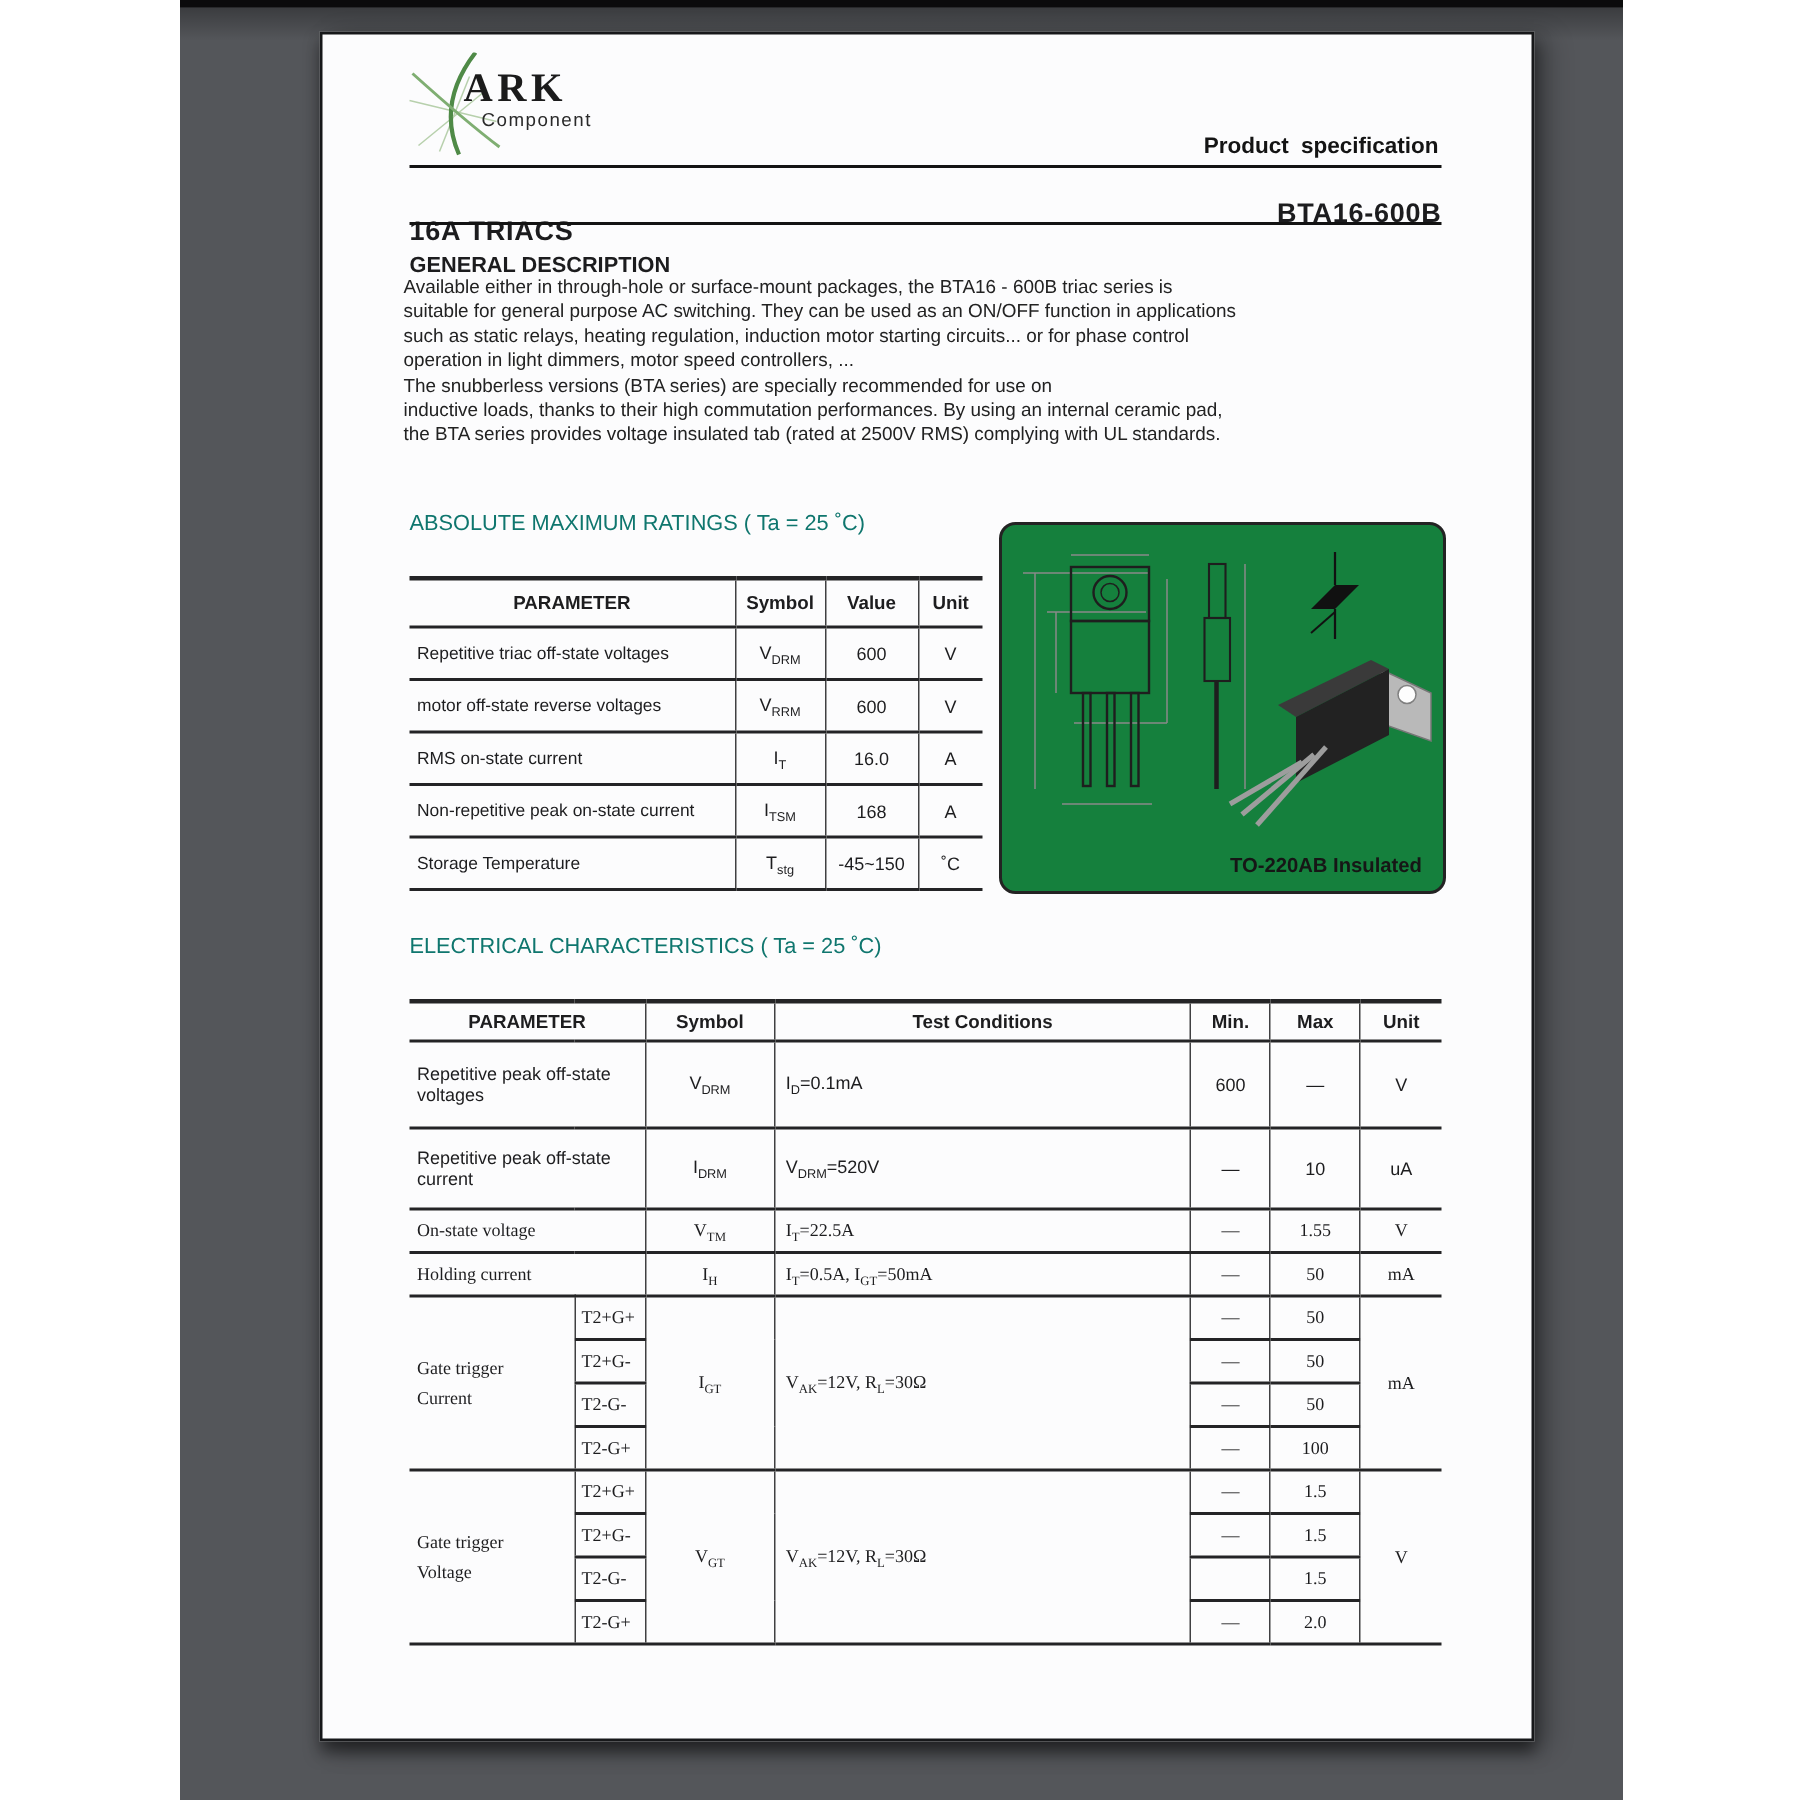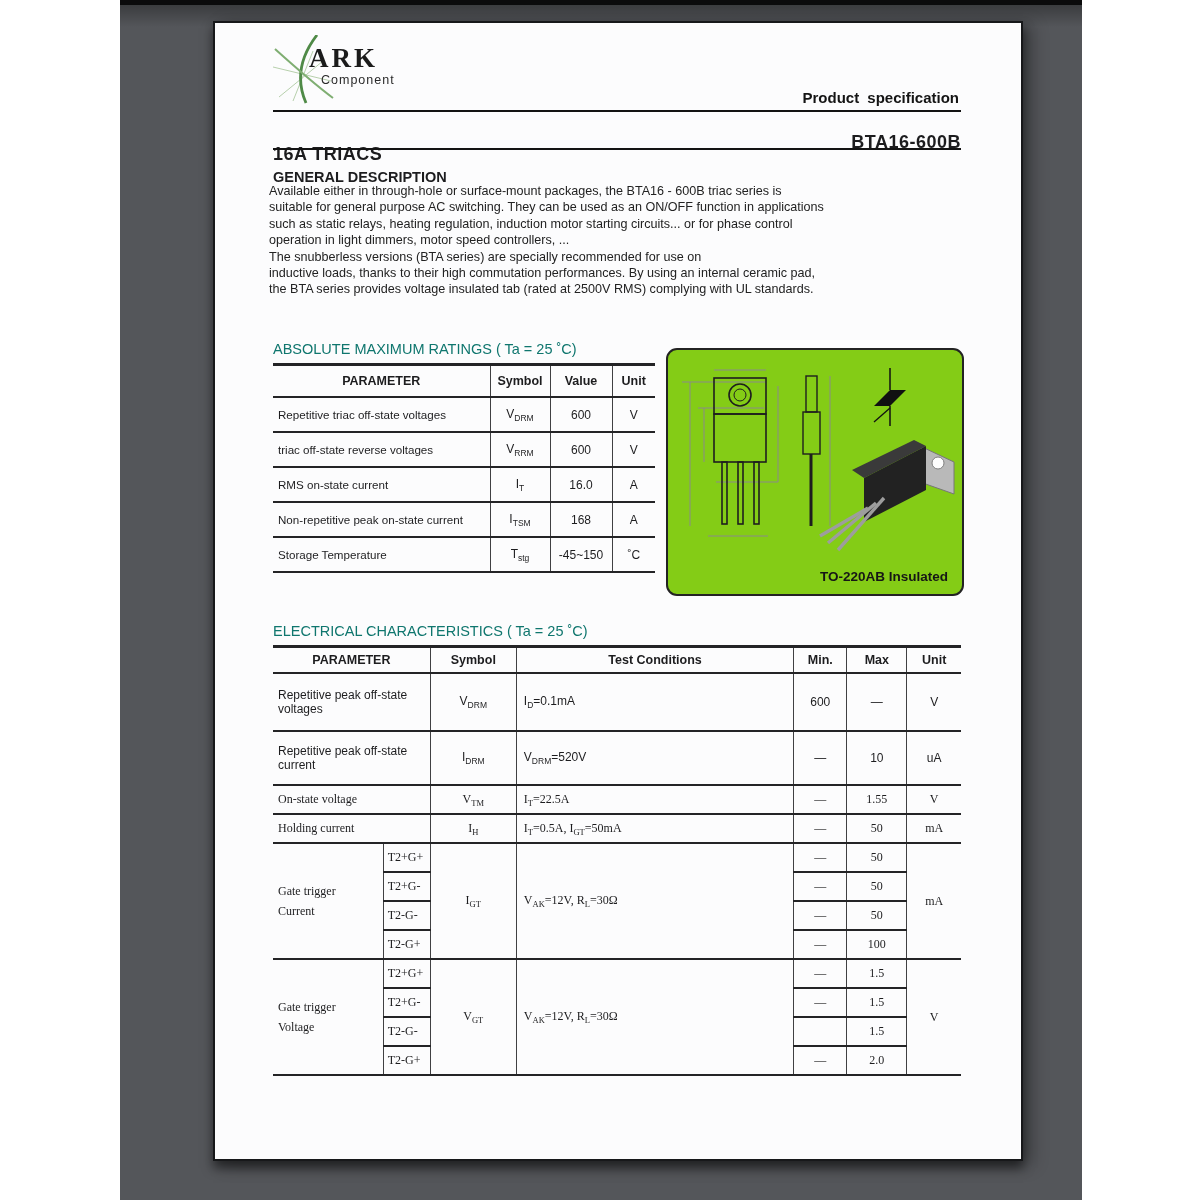--- a/index.html
+++ b/index.html
@@ -51,21 +51,21 @@
 
   
   .gd-title { position:absolute; left:58px; top:146px; font-size:14.5px; font-weight:bold; }
   .gd-text  { position:absolute; left:54px; top:160px; font-size:12.6px; line-height:16.4px; color:#222; }
   .gd-text div { white-space:nowrap; }
 
   
   .sec-title { position:absolute; font-size:14.5px; font-weight:normal; color:#0f766e; }
 
   
-  table { border-collapse:collapse; table-layout:fixed; }
+  table { border-collapse:collapse; table-layout:fixed;margin-top:21px; }
   th, td {
     border-top:2px solid #242426; border-bottom:2px solid #242426;
     border-left:1px solid #404042; border-right:1px solid #404042;
     padding:0 3px; font-size:12px; color:#1d1d1f; overflow:hidden;
   }
   th { font-size:12.5px; }
   tr > th:first-child, tr > td:first-child { border-left:none; }
   tr > th:last-child,  tr > td:last-child  { border-right:none; }
   .c { text-align:center; }
   .l { text-align:left; padding-left:5px; }
@@ -82,21 +82,21 @@
   .ec-table .r1 td { height:56px; }
   .ec-table .r2 td { height:52px; }
   .ec-table .r3 td, .ec-table .sr td { height:27px;font-family:Liberation Serif, serif; }
   .gate-label { font-size:11.5px; padding-left:4px; }
   .gate-param div { line-height:20px; }
   .cond { padding-left:7px; }
 
   
   .pkg-box {
     position:absolute; left:451px; top:325px; width:298px; height:248px;
-    border:2.5px solid #232323; border-radius:11px; background:#84cc16; box-sizing:border-box;
+    border:2.5px solid #232323; border-radius:11px; background:#15803d; box-sizing:border-box;
   }
   .pkg-caption {
     position:absolute; right:14px; bottom:10px; font-size:13.5px; font-weight:bold; color:#161616;
   }
 </style>
 </head>
 <body>
 
 <div class="stage">
   <div class="backdrop">
@@ -156,21 +156,21 @@
           <th class="c">Value</th>
           <th class="c">Unit</th>
         </tr>
         <tr>
           <td class="l pl">Repetitive triac off-state voltages</td>
           <td class="c"><span>V</span><sub>DRM</sub></td>
           <td class="c">600</td>
           <td class="c">V</td>
         </tr>
         <tr>
-          <td class="l pl">triac off-state reverse voltages</td>
+          <td class="l pl">motor off-state reverse voltages</td>
           <td class="c"><span>V</span><sub>RRM</sub></td>
           <td class="c">600</td>
           <td class="c">V</td>
         </tr>
         <tr>
           <td class="l pl">RMS on-state current</td>
           <td class="c"><span>I</span><sub>T</sub></td>
           <td class="c">16.0</td>
           <td class="c">A</td>
         </tr>

